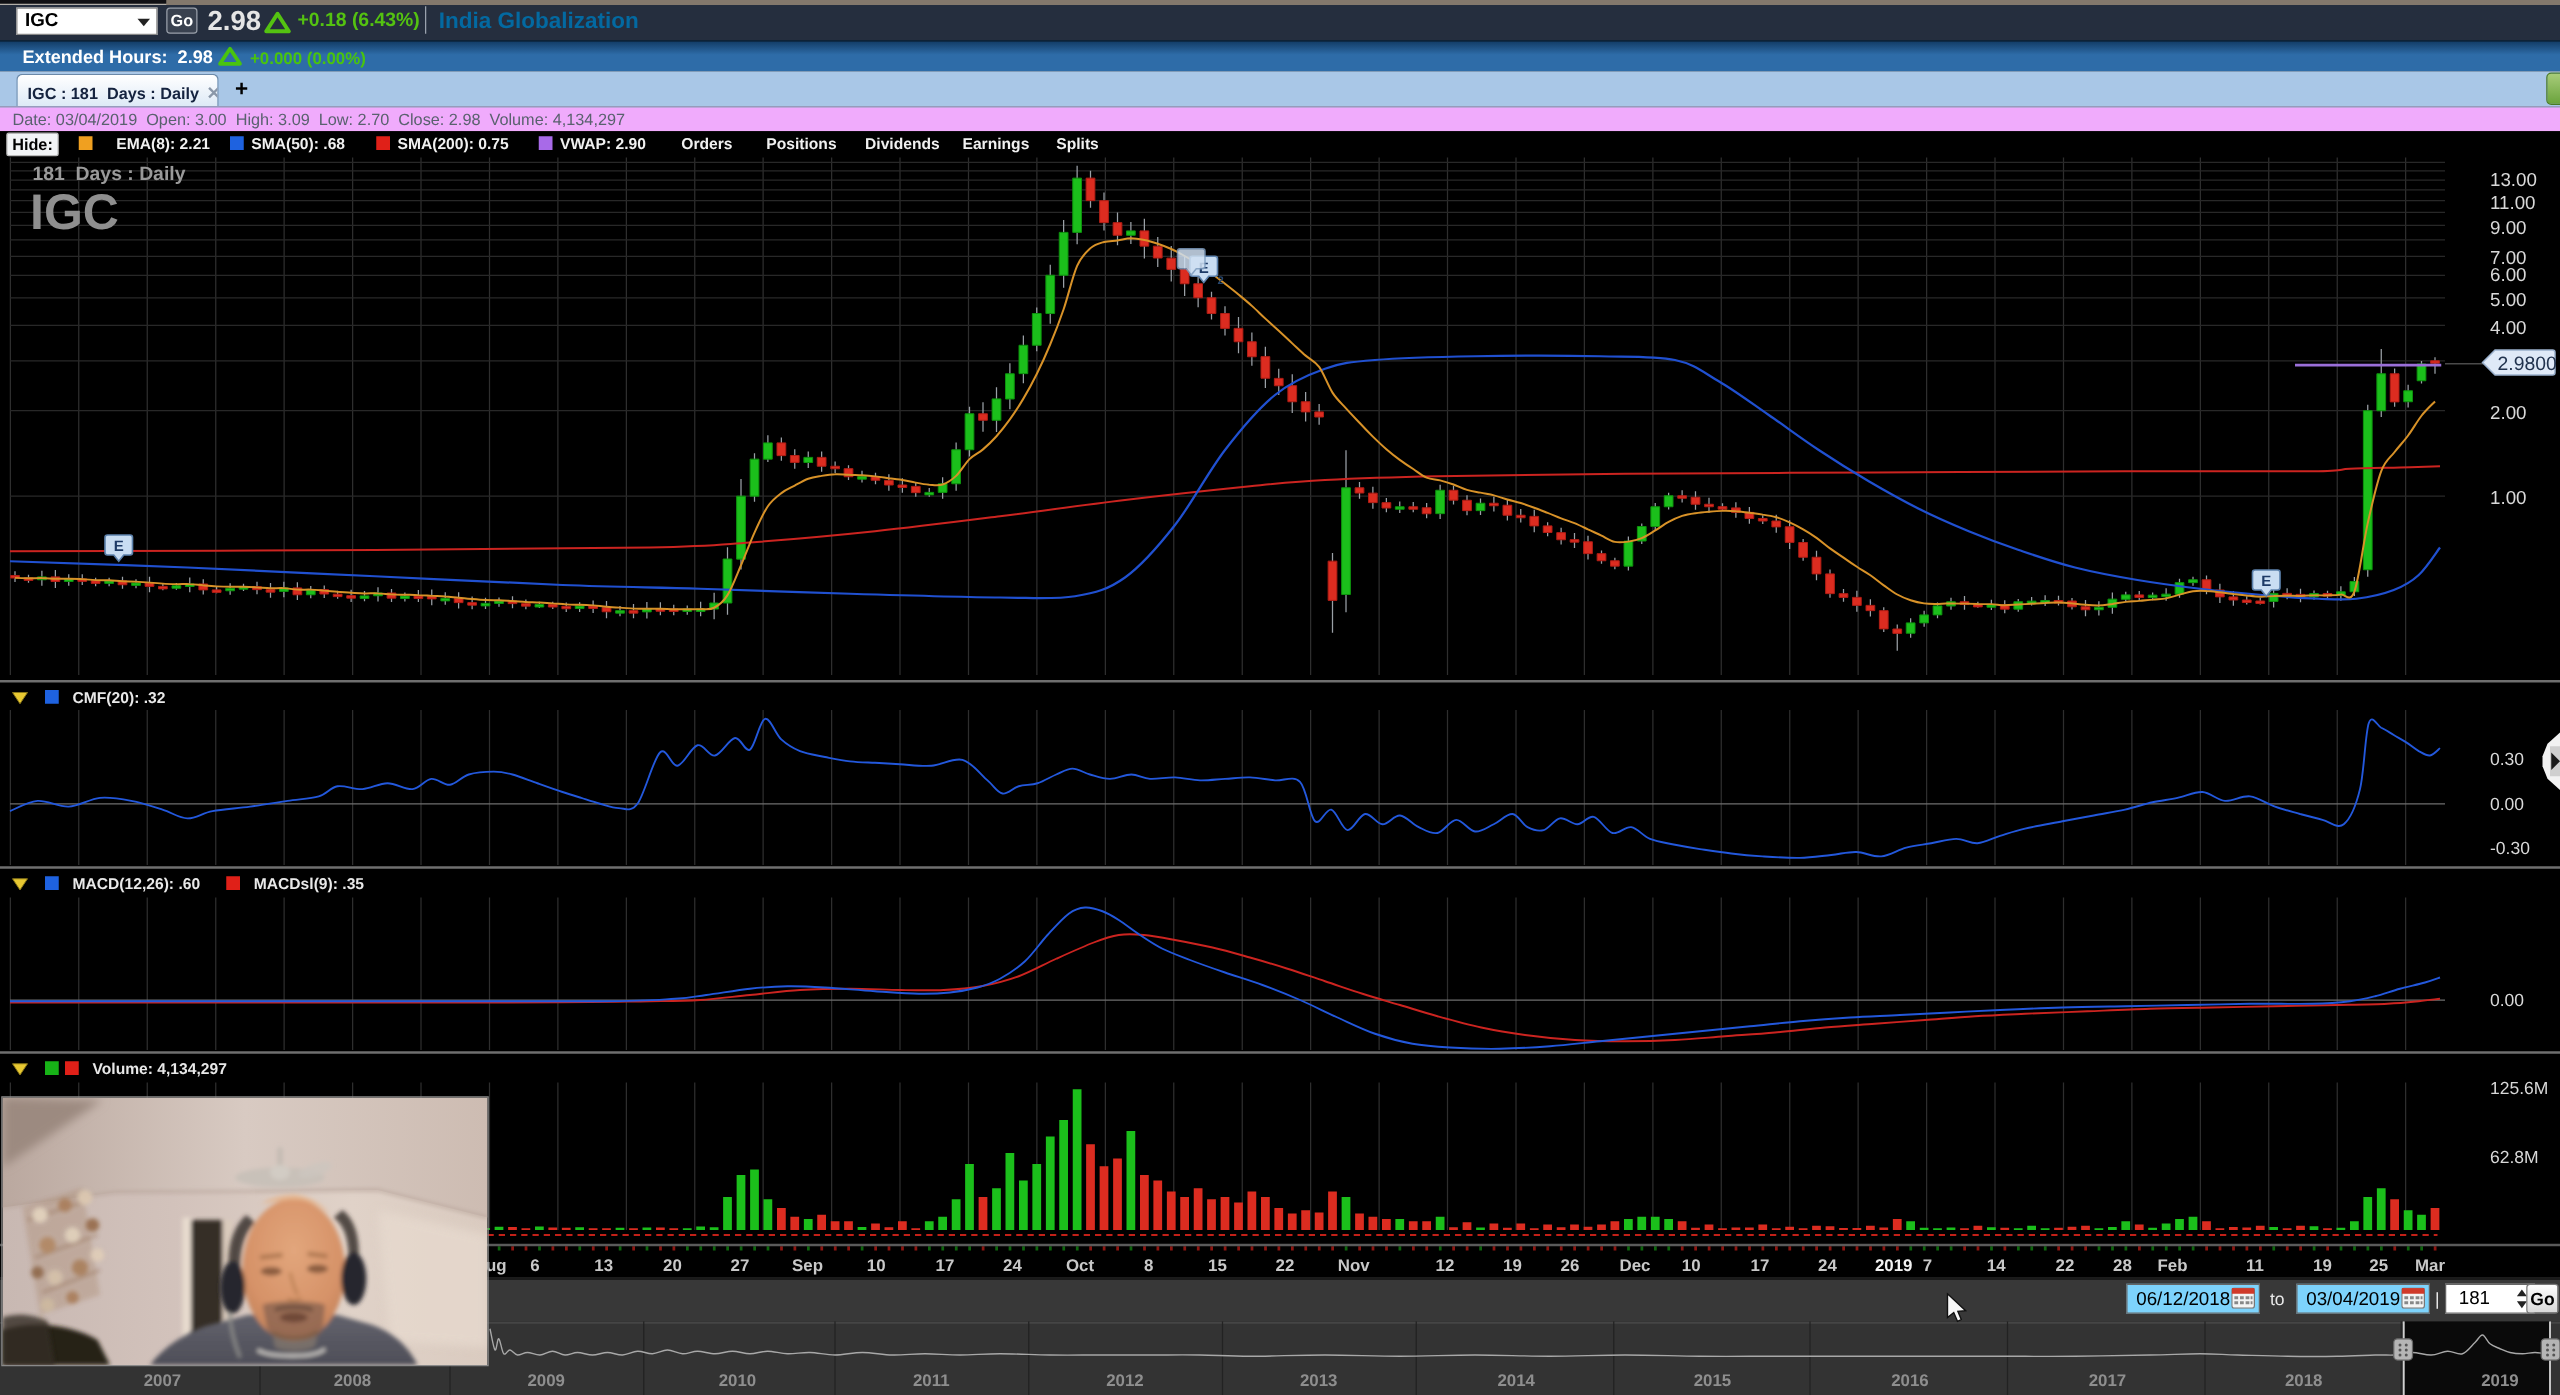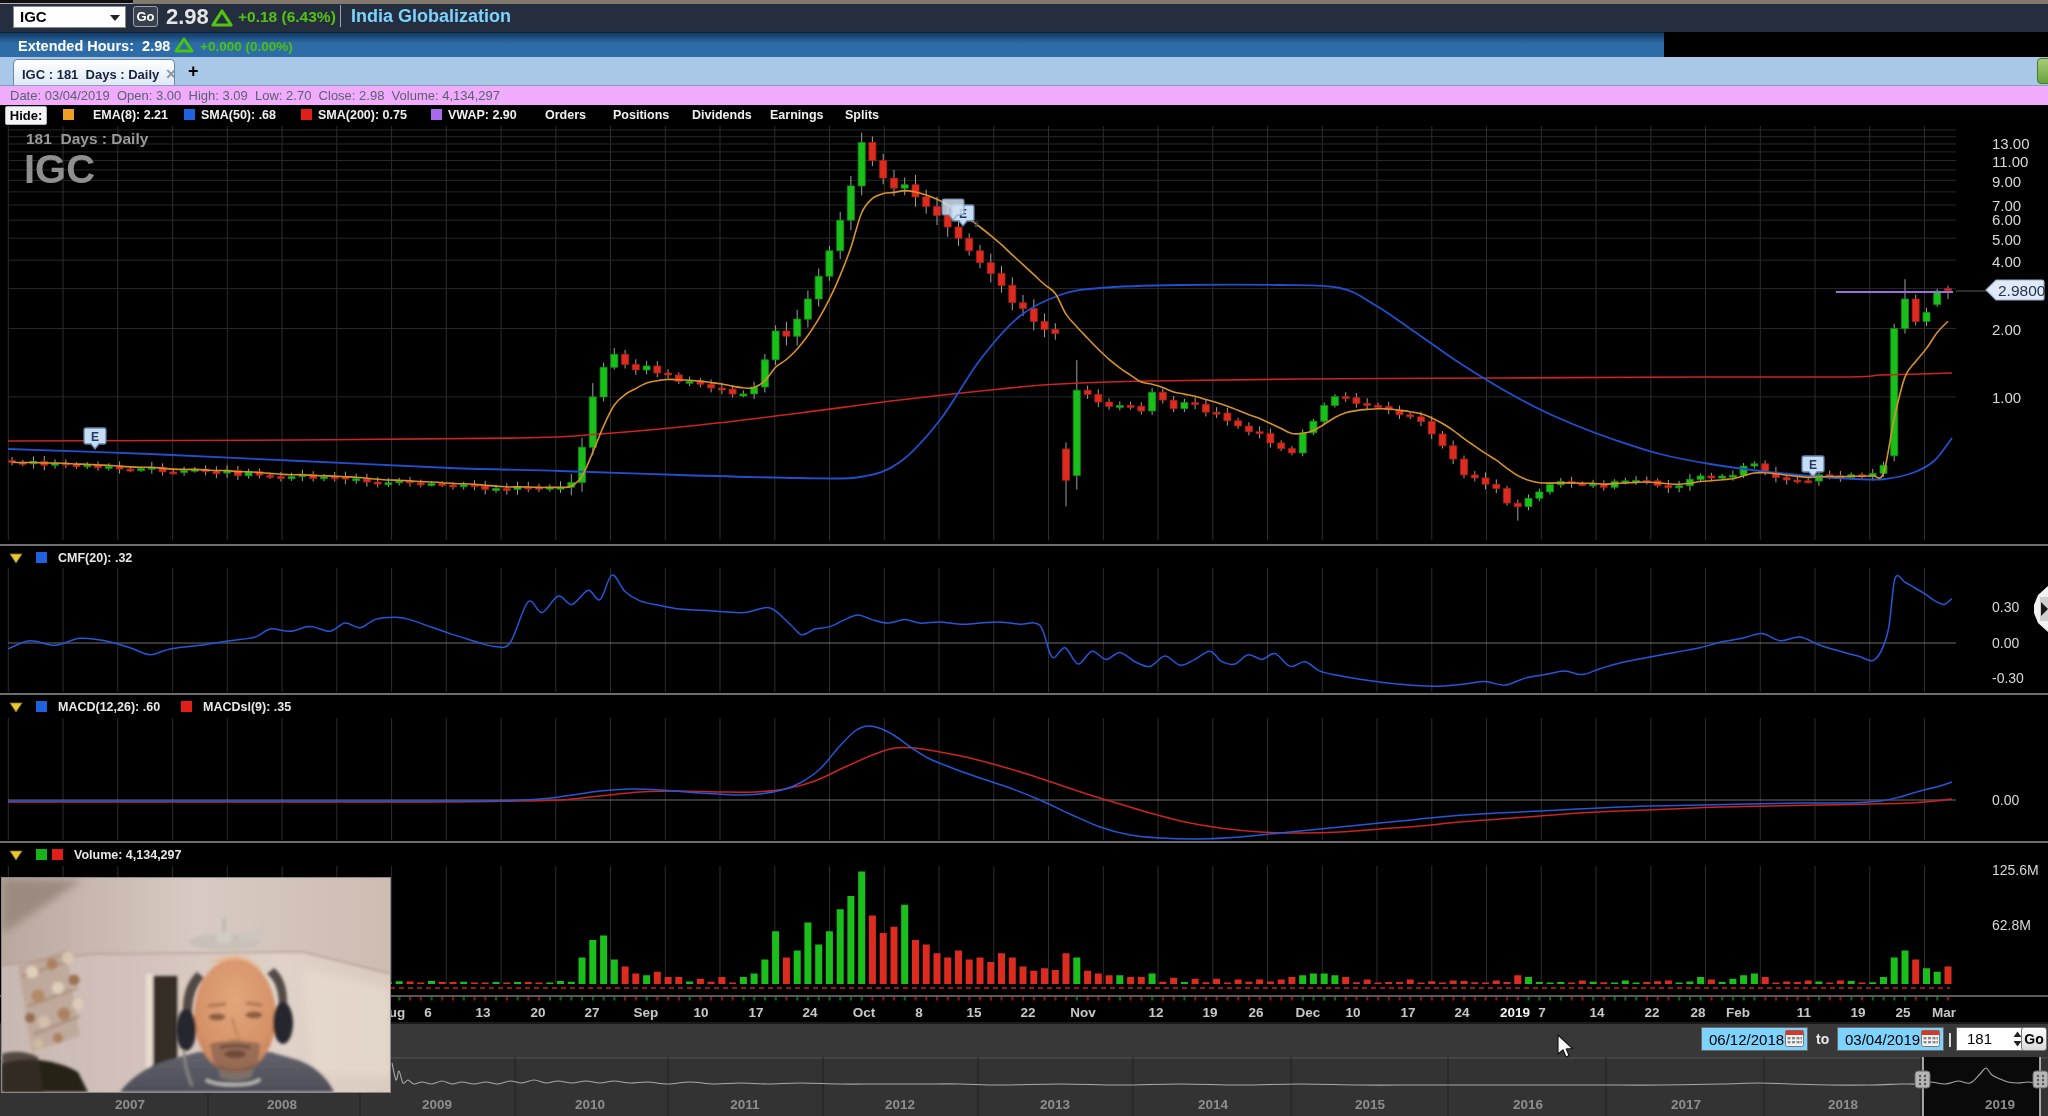--- a/index.html
+++ b/index.html
@@ -5,39 +5,39 @@
 html,body { width:2048px; height:1116px; overflow:hidden; background:#000; font-family:"Liberation Sans", sans-serif; }
 .abs { position:absolute; }
 #topbar { left:0; top:0; width:2048px; height:32px; background:#252e3e; }
 #topstrip { left:0; top:0; width:2048px; height:4px; background:#101014; border-bottom:1px solid #b2aea8; }
 #topstrip2 { left:133px; top:0; width:1915px; height:4px; background:#83786c; }
 #combo { left:13px; top:6px; width:113px; height:22px; background:#fff; border:1px solid #888; color:#000; font-size:15px; font-weight:bold; padding:1px 6px; }
 #combo .arr { position:absolute; right:5px; top:8px; width:0; height:0; border-left:5px solid transparent; border-right:5px solid transparent; border-top:6px solid #222; }
 #gobtn1 { left:133px; top:6px; width:25px; height:21px; background:#39414f; border:1px solid #9aa0aa; border-radius:3px; color:#fff; font-size:13px; font-weight:bold; text-align:center; line-height:19px; }
 #price { left:166px; top:4px; color:#e5e5e5; font-size:22px; font-weight:bold; }
 #chg { left:238px; top:8px; color:#54c211; font-size:15.5px; font-weight:bold; }
-#cname { left:351px; top:6px; color:#7dd3fc; font-size:18px; font-weight:bold; }
+#cname { left:351px; top:6px; color:#0369a1; font-size:18px; font-weight:bold; }
 #vsep { left:340px; top:5px; width:1px; height:22px; background:#9aa2ae; }
-#extbar { left:0; top:32px; width:1664px; height:25px; background:linear-gradient(to bottom,#123c66,#2e6ca8 45%,#2e6ca8); border-top:1px solid #0e2236; }
+#extbar { left:0; top:32px; width:2048px; height:25px; background:linear-gradient(to bottom,#123c66,#2e6ca8 45%,#2e6ca8); border-top:1px solid #0e2236; }
 #extbar .t1 { position:absolute; left:18px; top:5px; color:#fff; font-size:14.5px; font-weight:bold; }
 #extbar .t2 { position:absolute; left:200px; top:6px; color:#49c40e; font-size:13.5px; font-weight:bold; }
 #tabrow { left:0; top:57px; width:2048px; height:28px; background:#a9c7e7; }
 #tab { left:13px; top:59px; width:162px; height:26px; white-space:nowrap; overflow:hidden; background:linear-gradient(#ffffff,#dde9f6); border:1px solid #6a88a8; border-bottom:none; border-radius:5px 5px 0 0; color:#15233f; font-size:13px; font-weight:bold; padding:6px 5px 0 8px; }
 #tab .x { color:#8a97a8; font-weight:bold; margin-left:6px; font-size:14px; }
 #plus { left:188px; top:61px; color:#000; font-size:18px; font-weight:bold; }
 #grnbtn { left:2037px; top:58px; width:16px; height:26px; background:linear-gradient(#a8cc7a,#6aa33c); border:1px solid #4a7a24; border-radius:4px; }
 #inforow { left:0; top:85px; width:2048px; height:20px; background:#f0abfc; border-top:1px solid #8aa0b8; color:#59616e; font-size:13px; padding:2px 0 0 10px; }
 #hidebar { left:0; top:105px; width:2048px; height:21px; background:#000; }
 #hidebtn { left:5px; top:106px; width:42px; height:19px; background:#f2f4f6; border:1px solid #b8b8b8; border-radius:2px; color:#000; font-size:13px; font-weight:bold; text-align:center; line-height:17px; }
 .leg { position:absolute; top:108px; color:#f0f0f0; font-size:12.5px; font-weight:bold; }
 .sq { position:absolute; top:109px; width:11px; height:11px; }
 #ctrlrow { left:0; top:1022px; width:2048px; height:35px; background:#383838; border-top:2px solid #1a1a1a; }
 .datebox { position:absolute; top:1027px; height:24px; background:#7dd3fc; border:1px solid #666; font-size:15px; color:#000; padding:3px 24px 0 7px; white-space:nowrap; }
 .datebox svg { position:absolute; right:3px; top:2px; }
-.lbl { position:absolute; color:#e8e8e8; font-size:14px; font-weight:bold; }
+.lbl { position:absolute; color:#e8e8e8; font-size:14px; font-weight:normal; }
 #numbox { position:absolute; left:1956px; top:1027px; width:72px; height:24px; background:#fff; border:1px solid #666; font-size:15px; color:#000; padding:2px 0 0 10px; }
 #spin { position:absolute; right:4px; top:2px; width:11px; height:18px; }
 #gobtn2 { position:absolute; left:2021px; top:1027px; width:26px; height:24px; background:linear-gradient(#fdfdfd,#d8d8d8); border:1px solid #777; border-radius:3px; color:#000; font-size:14px; font-weight:bold; text-align:center; line-height:22px; }
 </style></head>
 <body>
 <div class="abs" id="topbar"></div>
 <div class="abs" id="topstrip"></div>
 <div class="abs" id="topstrip2"></div>
 <div class="abs" id="combo">IGC<span class="arr"></span></div>
 <div class="abs" id="gobtn1">Go</div>

